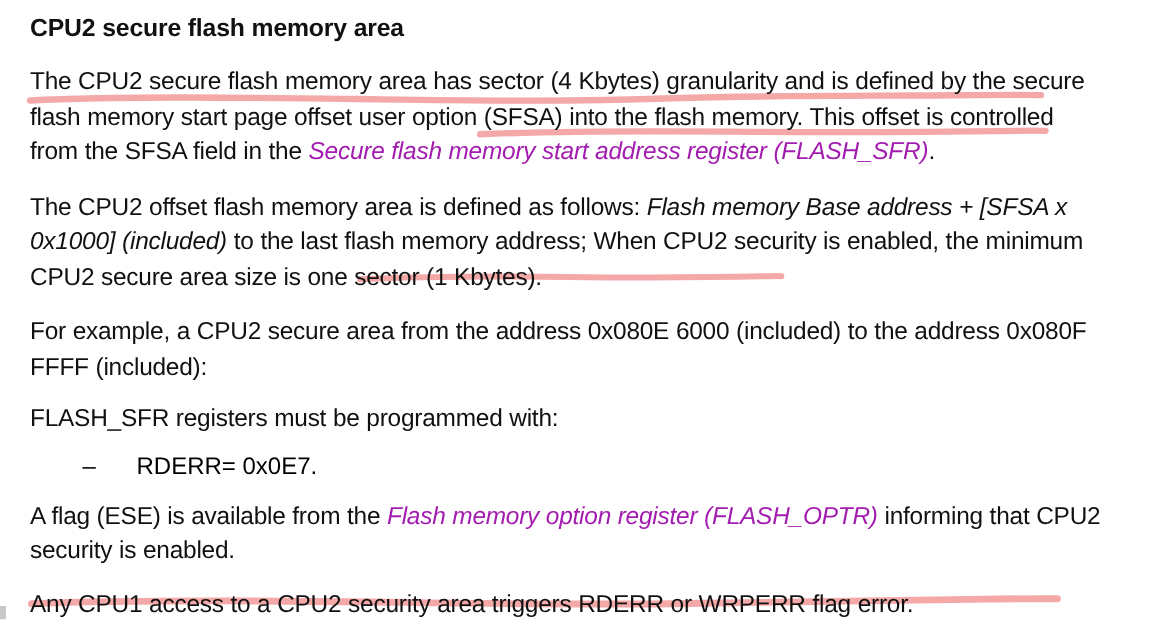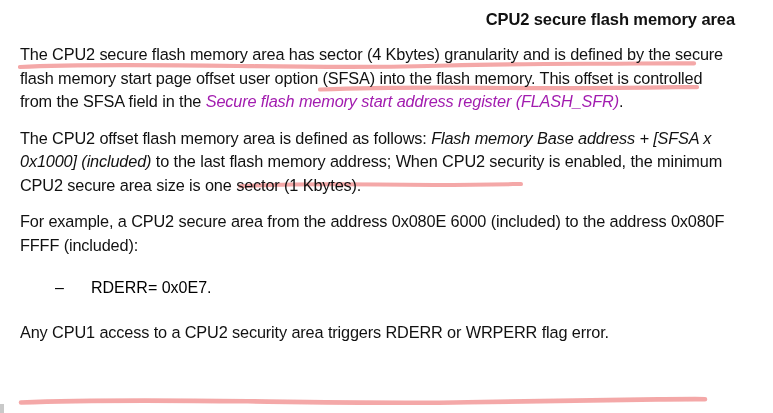--- a/index.html
+++ b/index.html
@@ -29,21 +29,20 @@
     width: 715px;
   }
   h2.heading {
     font-size: 16.5px;
     font-weight: bold;
     letter-spacing: -0.1px;
     margin: 0 0 0 0;
     padding: 5px 0 0 0;
     line-height: 20px;
     color: #111111;
-    text-align: right;
   }
   p.para {
     font-size: 16.3px;
     line-height: 23.5px;
     margin: 0;
     padding: 0;
     letter-spacing: -0.15px;
     color: #111111;
     word-spacing: 0.1px;
   }
@@ -124,29 +123,31 @@
     <div class="sp-13"></div>
 
     <p class="para"><span>The CPU2 offset flash memory area is defined as follows: </span><span class="ital">Flash memory Base address + [SFSA x 0x1000] (included)</span><span> to the last flash memory address; When CPU2 security is enabled, the minimum CPU2 secure area size is one sector (1 Kbytes).</span></p>
 
     <div class="sp-13"></div>
 
     <p class="para">For example, a CPU2 secure area from the address 0x080E 6000 (included) to the address 0x080F FFFF (included):</p>
 
     <div class="sp-11"></div>
 
+    <p class="para indent1">FLASH_SFR registers must be programmed with:</p>
 
     <div class="sp-11"></div>
 
     <div class="dashrow">
       <span class="para dash">–</span>
       <span class="para">RDERR= 0x0E7.</span>
     </div>
 
     <div class="sp-12"></div>
 
+    <p class="para"><span>A flag (ESE) is available from the </span><span class="lnk">Flash memory option register (FLASH_OPTR)</span><span> informing that CPU2 security is enabled.</span></p>
 
     <div class="sp-12"></div>
 
     <p class="para">Any CPU1 access to a CPU2 security area triggers RDERR or WRPERR flag error.</p>
 
   </div>
 </div>
 
 </body></html>

